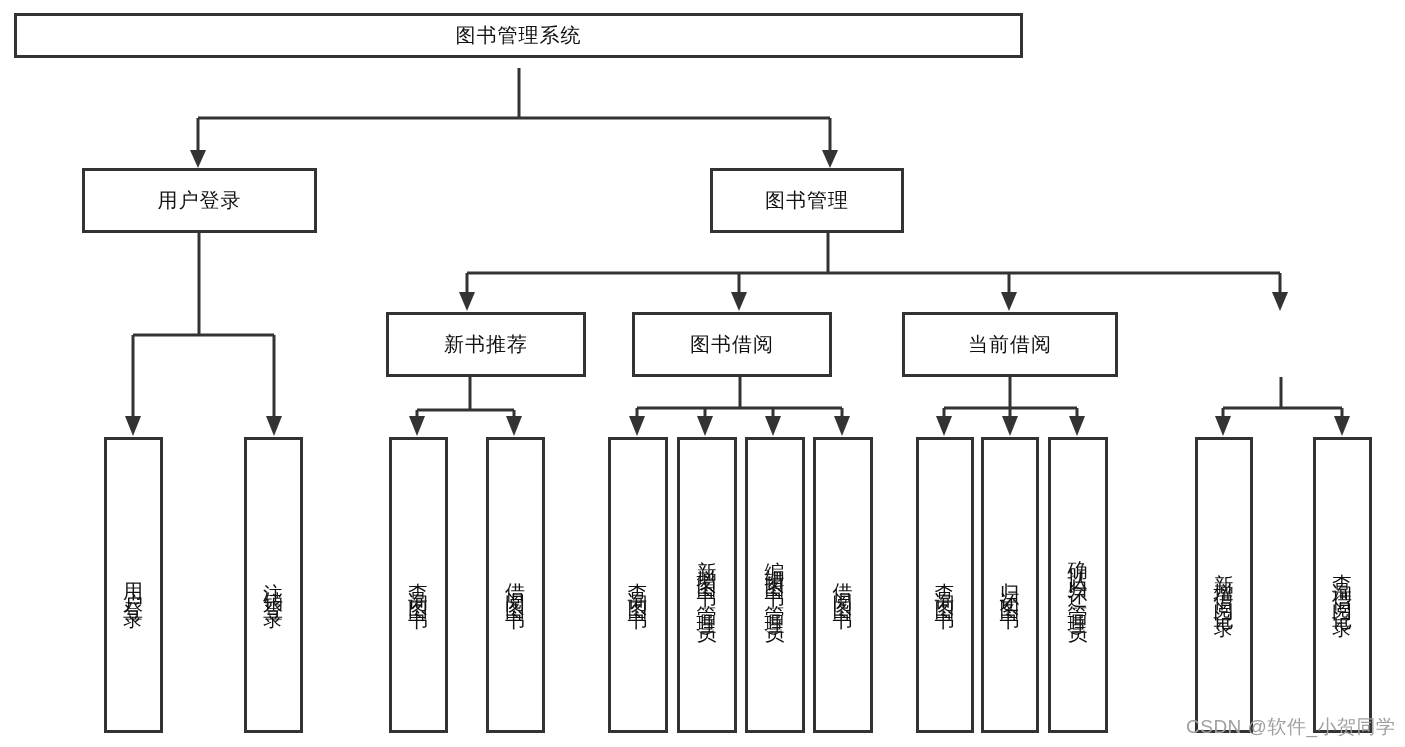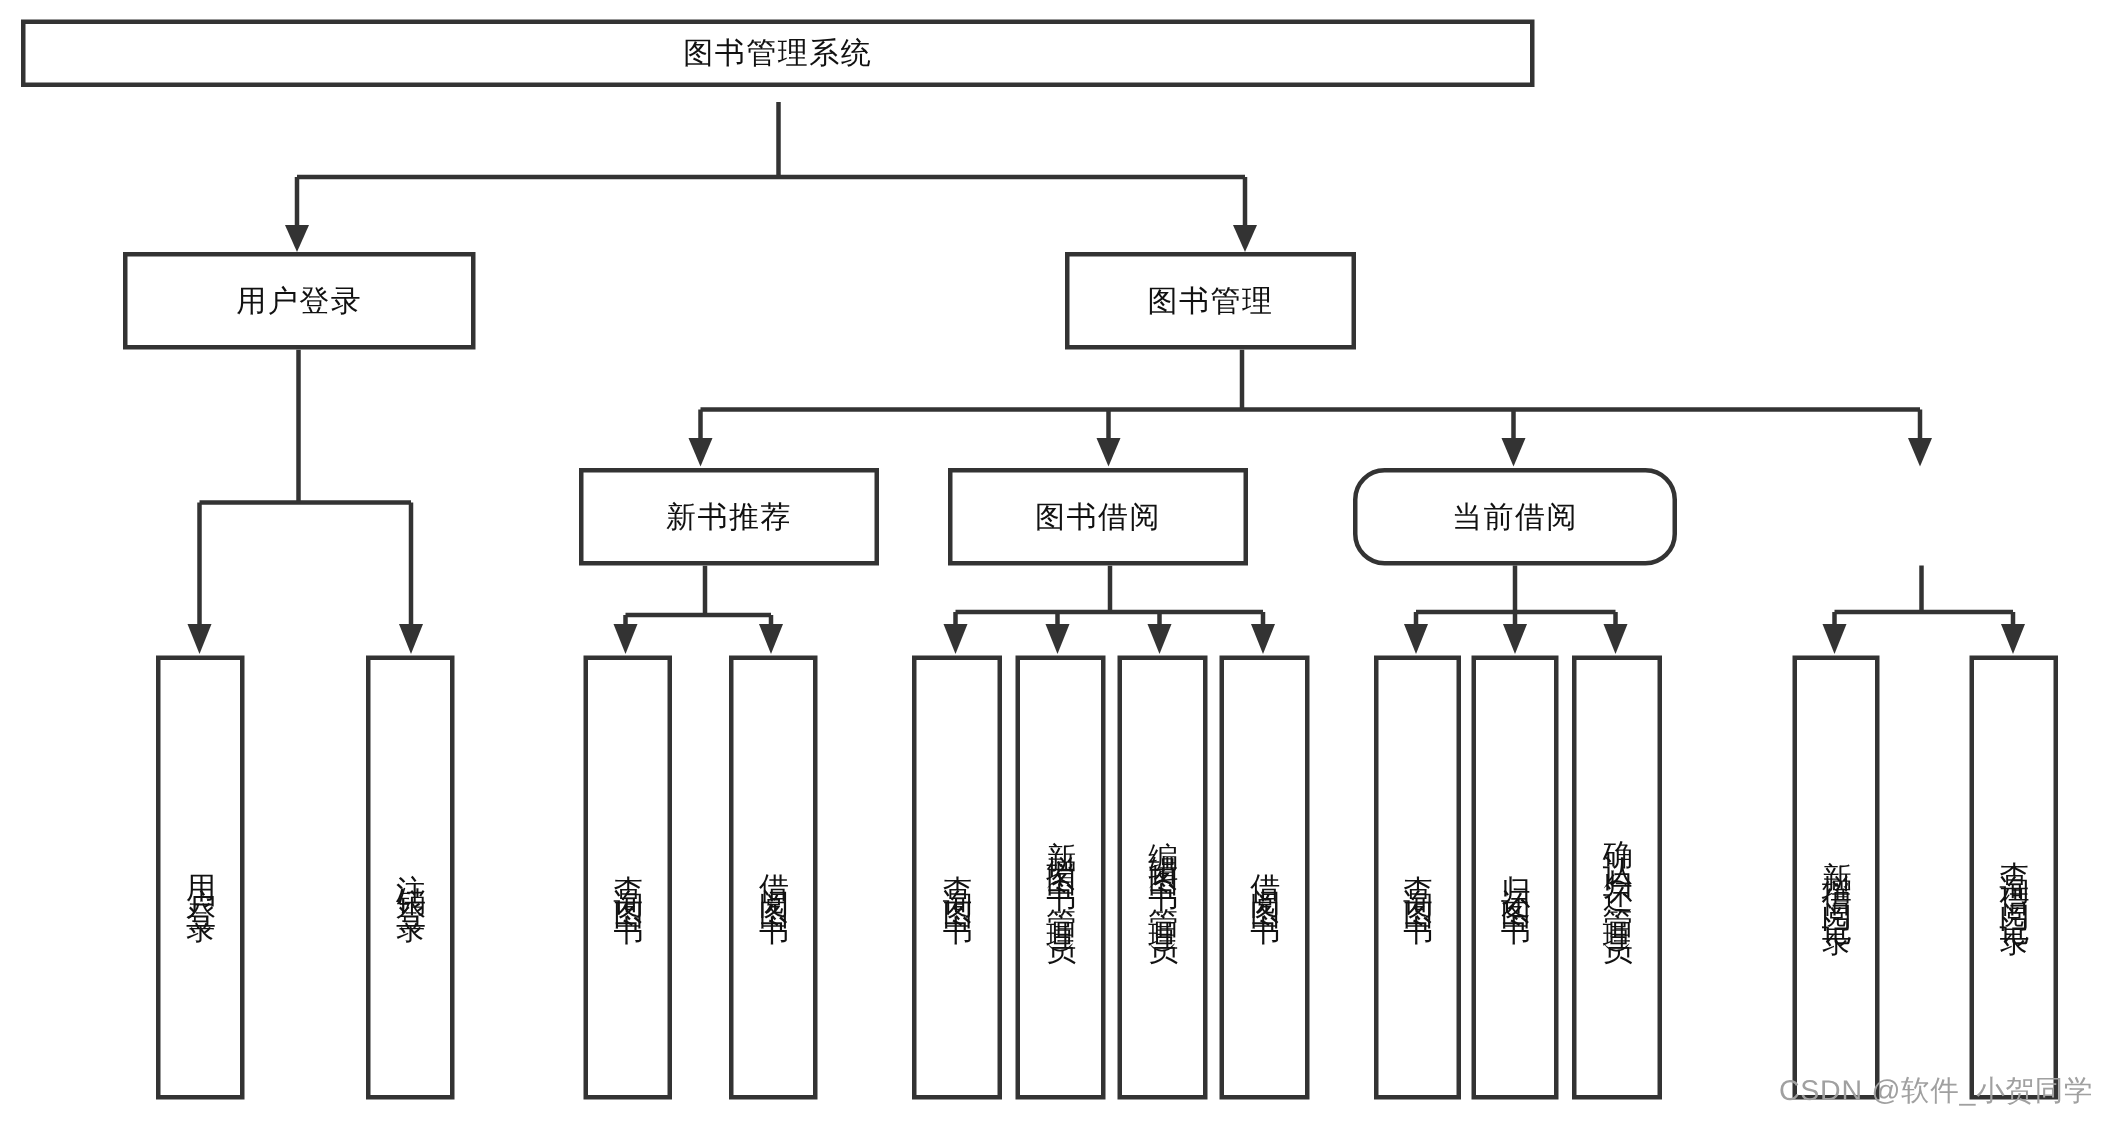--- a/index.html
+++ b/index.html
@@ -51,21 +51,21 @@
     line-height: 1;
     color: var(--text);
     z-index: 2;
     overflow: hidden;
   }
   .root-box   { left: 14px;  top: 13px;  width: 1009px; height: 45px; }
   .n-user     { left: 82px;  top: 168px; width: 235px;  height: 65px; }
   .n-bookmgmt { left: 710px; top: 168px; width: 194px;  height: 65px; }
   .n-newbook  { left: 361px; top: 312px; width: 200px;  height: 65px; margin-left: 25px; }
   .n-borrow   { left: 632px; top: 312px; width: 200px;  height: 65px; }
-  .n-current  { left: 902px; top: 312px; width: 216px;  height: 65px; border-radius: 21px; }
+  .n-current  { left: 902px; top: 312px; width: 216px;  height: 65px; }
   .n-records  { left: 1173px;top: 312px; width: 216px;  height: 65px; }
   .l-ul1 { left: 104px;  width: 59px; }
   .l-ul2 { left: 244px;  width: 59px; }
   .l-nb1 { left: 389px;  width: 59px; }
   .l-nb2 { left: 486px;  width: 59px; }
   .l-bb1 { left: 608px;  width: 60px; }
   .l-bb2 { left: 677px;  width: 60px; }
   .l-bb3 { left: 745px;  width: 60px; }
   .l-bb4 { left: 813px;  width: 60px; }
   .l-cb1 { left: 916px;  width: 58px; }

